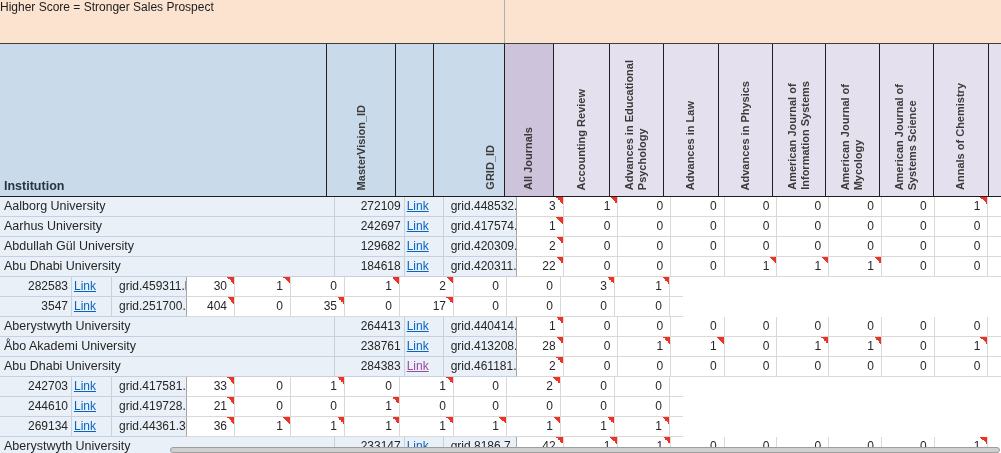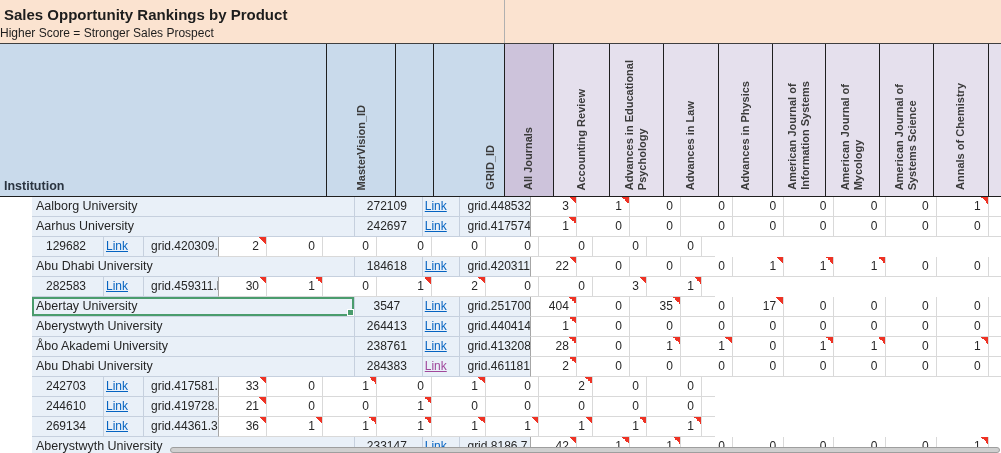--- a/index.html
+++ b/index.html
@@ -30,31 +30,31 @@
   #value-headers{display:flex;}
   .hcell.all{background:var(--all_journals_header,#CDC3DB);}
   .hcell.jrn{background:var(--journal_header,#E5E0ED);}
   .hcell.c-extra{background:var(--journal_header,#E5E0ED); border-right:none;}
   
   .c-inst{width:344px}.c-mv{width:72px}.c-link{width:40px}.c-grid{width:74px}
   .v0{width:49px}.v1{width:56px}.v2{width:54px}.v3{width:55px}.v4{width:54px}
   .v5{width:53px}.v6{width:54px}.v7{width:54px}.v8{width:55px}.c-extra{width:13px}
   
   #rows{position:relative;}
-  .row{display:flex; height:20px;margin-left:32px;}
+  .row{display:flex; height:20px;}
   .cell{
     box-sizing:border-box; position:relative; font-size:12px; line-height:19px;
     border-right:1px solid #d9d9d9; border-bottom:1px solid #d9d9d9;
     background:#fff; white-space:nowrap; overflow:hidden;
   }
   .cell.c-inst,.cell.c-mv,.cell.c-link,.cell.c-grid{
     background:var(--left_cell,#E9F0F8); border-color:#c6d0de;
   }
   .cell.c-inst{padding-left:4px; font-size:12.5px;}
-  .cell.c-mv{text-align:center; padding-right:3px;}
+  .cell.c-mv{text-align:right; padding-right:3px;}
   .cell.c-grid{padding-left:7px; border-right:none;}
   .cell.c-link{padding-left:2px;}
   .cell.val{text-align:right; padding-right:7px;}
   .cell.val.first{border-left:1px solid #a6a6a6;}
   .cell.c-extra{border-right:none;}
   a.link{color:var(--link,#0563C1); text-decoration:underline; cursor:pointer;}
   a.link.visited{color:var(--link_visited,#A0489B);}
   
   .marker{
     position:absolute; top:0; right:0; width:7px; height:7px;
@@ -72,21 +72,20 @@
     position:absolute; left:170px; right:1px; bottom:0px; height:6px;
     background:#cfcfcf; border:1px solid #9e9e9e; border-radius:3px; box-sizing:border-box; z-index:5;
   }
 </style>
 </head>
 <body>
 
 <div class="sheet">
 
   <div class="band">
-    <div class="title">Sales Opportunity Rankings by Product</div>
     <div class="subtitle">Higher Score = Stronger Sales Prospect</div>
     <div class="pane-divider"></div>
   </div>
 
   <div class="header-row">
     <div class="hcell c-inst h-inst">
       <span>Institution</span>
     </div>
     <div class="hcell c-mv">
       <div class="vtext">MasterVision_ID</div>
@@ -158,20 +157,21 @@
         <div class="cell val v2">0</div>
         <div class="cell val v3">0</div>
         <div class="cell val v4">0</div>
         <div class="cell val v5">0</div>
         <div class="cell val v6">0</div>
         <div class="cell val v7">0</div>
         <div class="cell val v8">0</div>
         <div class="cell c-extra"></div>
       </div>
       <div class="row">
+        <div class="cell c-inst">Abdullah Gül University</div>
         <div class="cell c-mv">129682</div>
         <div class="cell c-link"><a class="link">Link</a></div>
         <div class="cell c-grid">grid.420309.c</div>
         <div class="cell val v0 first">2<div class="marker"></div></div>
         <div class="cell val v1">0</div>
         <div class="cell val v2">0</div>
         <div class="cell val v3">0</div>
         <div class="cell val v4">0</div>
         <div class="cell val v5">0</div>
         <div class="cell val v6">0</div>
@@ -204,21 +204,20 @@
         <div class="cell val v2">0</div>
         <div class="cell val v3">1<div class="marker"></div></div>
         <div class="cell val v4">2<div class="marker"></div></div>
         <div class="cell val v5">0</div>
         <div class="cell val v6">0</div>
         <div class="cell val v7">3<div class="marker"></div></div>
         <div class="cell val v8">1<div class="marker"></div></div>
         <div class="cell c-extra"></div>
       </div>
       <div class="row">
-        <div class="cell c-inst selected">Abertay University</div>
         <div class="cell c-mv">3547</div>
         <div class="cell c-link"><a class="link">Link</a></div>
         <div class="cell c-grid">grid.251700.1</div>
         <div class="cell val v0 first">404<div class="marker"></div></div>
         <div class="cell val v1">0</div>
         <div class="cell val v2">35<div class="marker"></div></div>
         <div class="cell val v3">0</div>
         <div class="cell val v4">17<div class="marker"></div></div>
         <div class="cell val v5">0</div>
         <div class="cell val v6">0</div>

